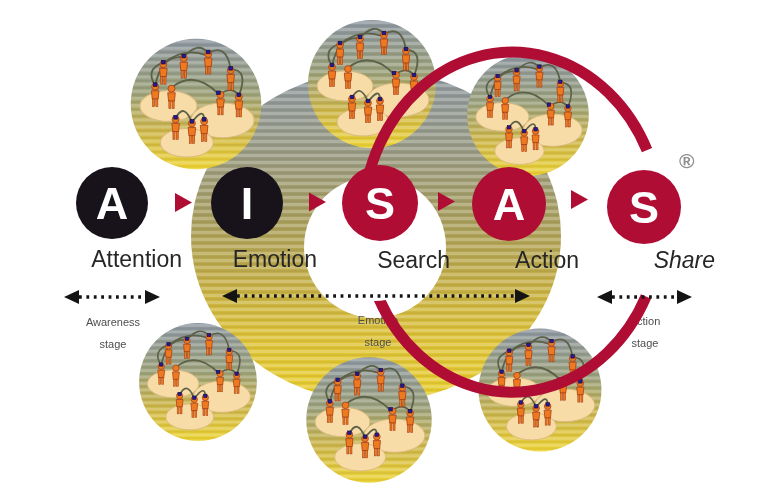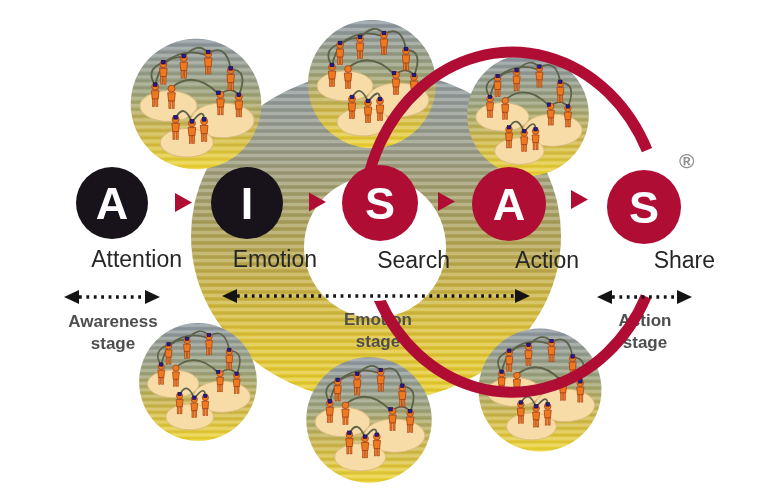--- a/index.html
+++ b/index.html
@@ -25,25 +25,25 @@
   #bub4{left:607px;top:170px;width:74px;height:74px;}
 
   .step-label{
     position:absolute;width:140px;text-align:right;
     font-size:23px;color:#262626;top:246px;
   }
   #lab0{left:42px;}
   #lab1{left:177px;}
   #lab2{left:310px;top:247px;}
   #lab3{left:439px;top:247px;}
-  #lab4{left:575px;top:247px;}
+  #lab4{left:575px;top:247px;font-style:italic;}
 
   .stage-label{
     position:absolute;width:170px;text-align:center;
-    font-size:17px;font-weight:700;color:#4e4e4e;line-height:22px;
+    font-size:11px;font-weight:400;color:#4e4e4e;line-height:22px;
   }
   #stage0{left:28px;top:311px;}
   #stage1{left:293px;top:309px;}
   #stage2{left:560px;top:310px;}
 
   .rmark{
     position:absolute;left:679px;top:149px;
     font-size:21px;color:#8f8f8f;font-weight:bold;
   }
 </style>

